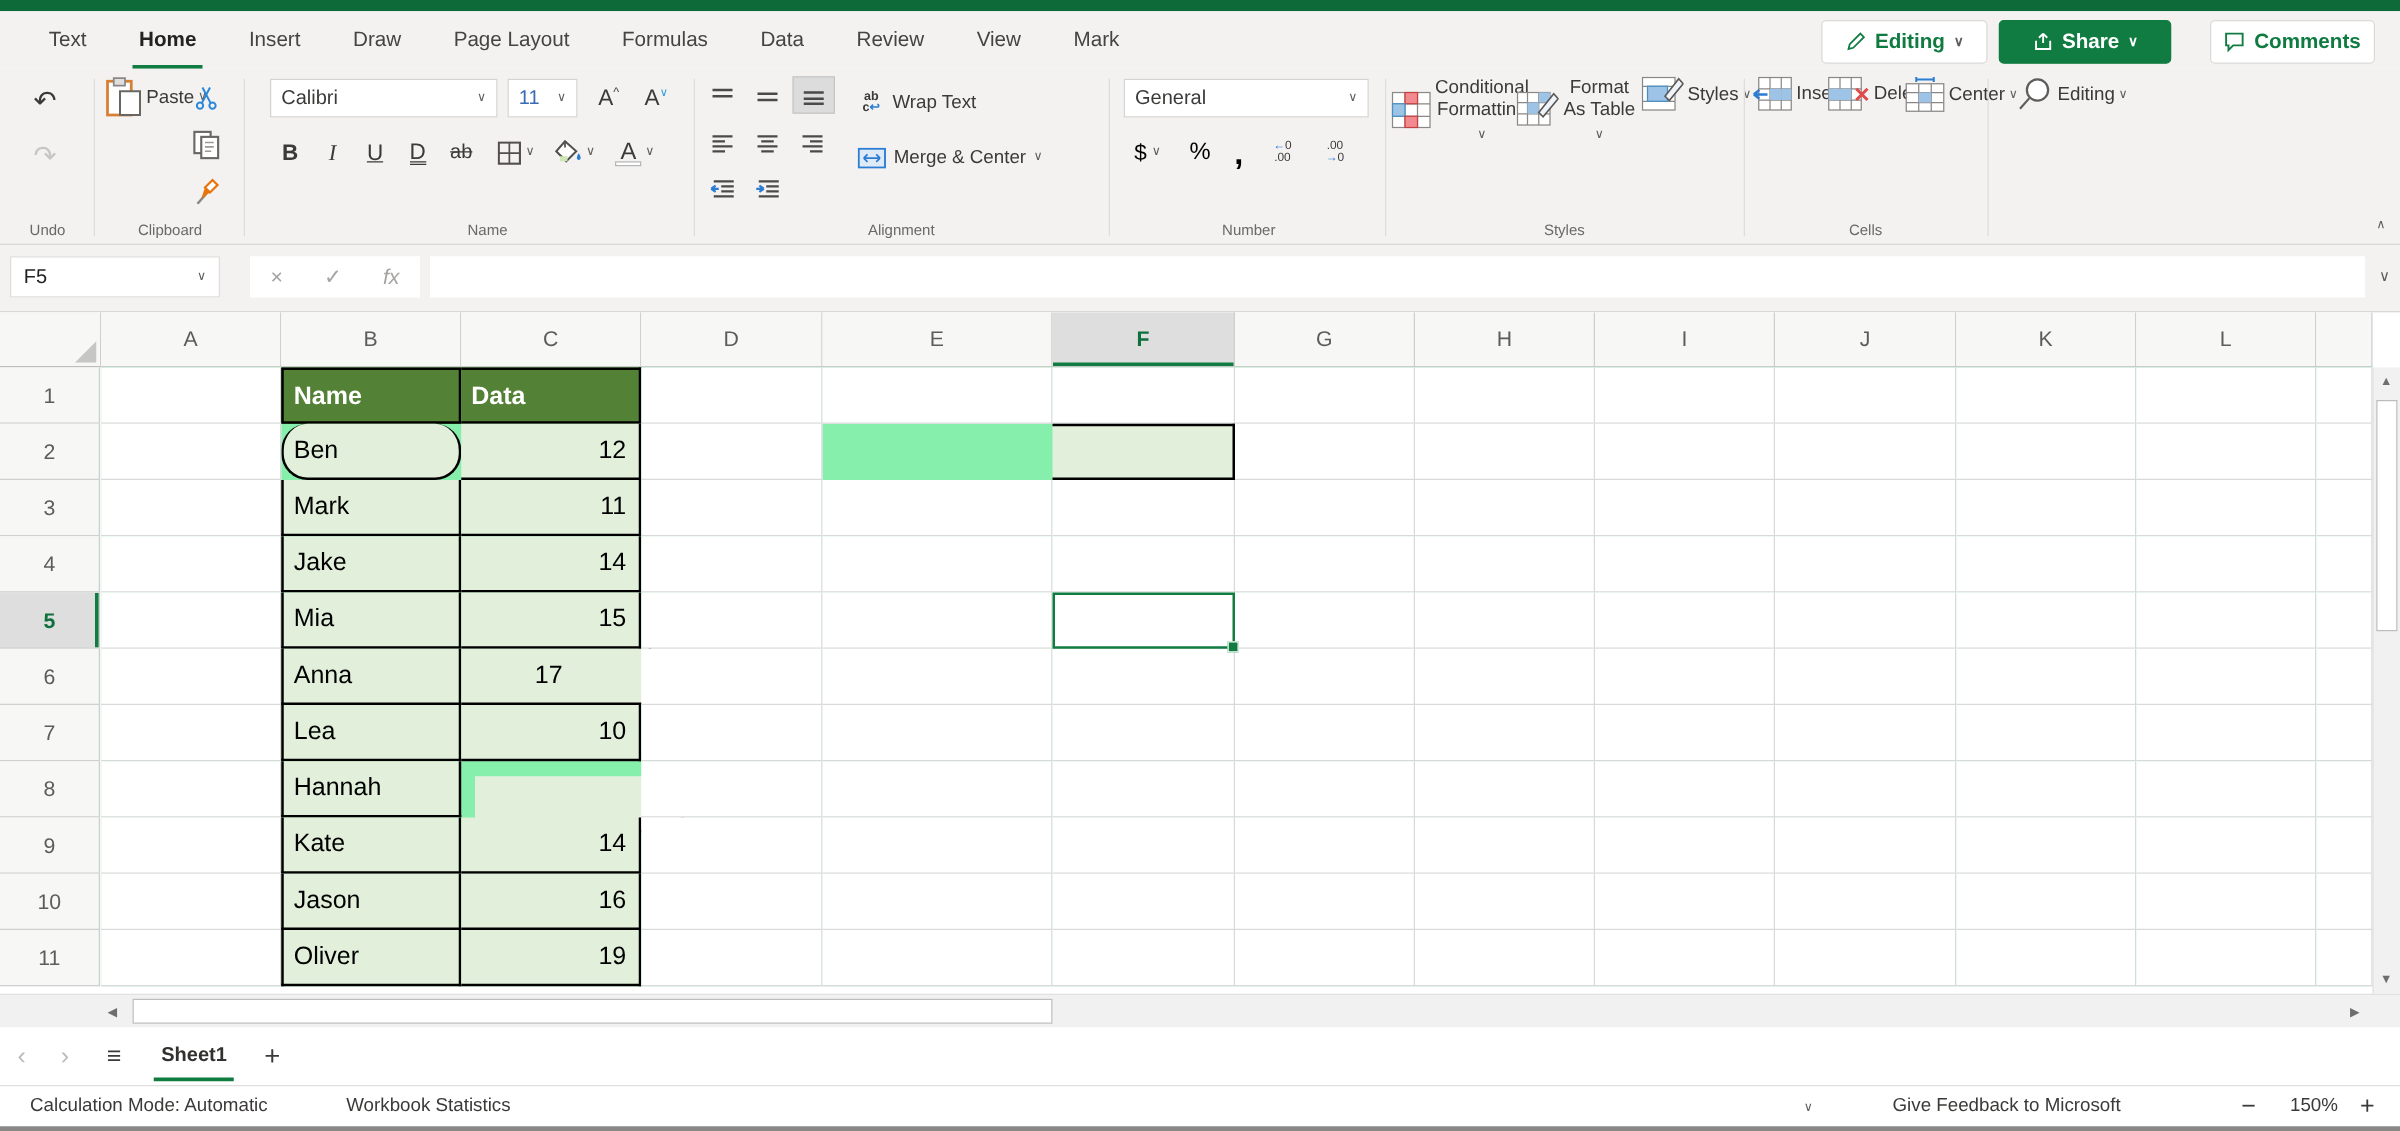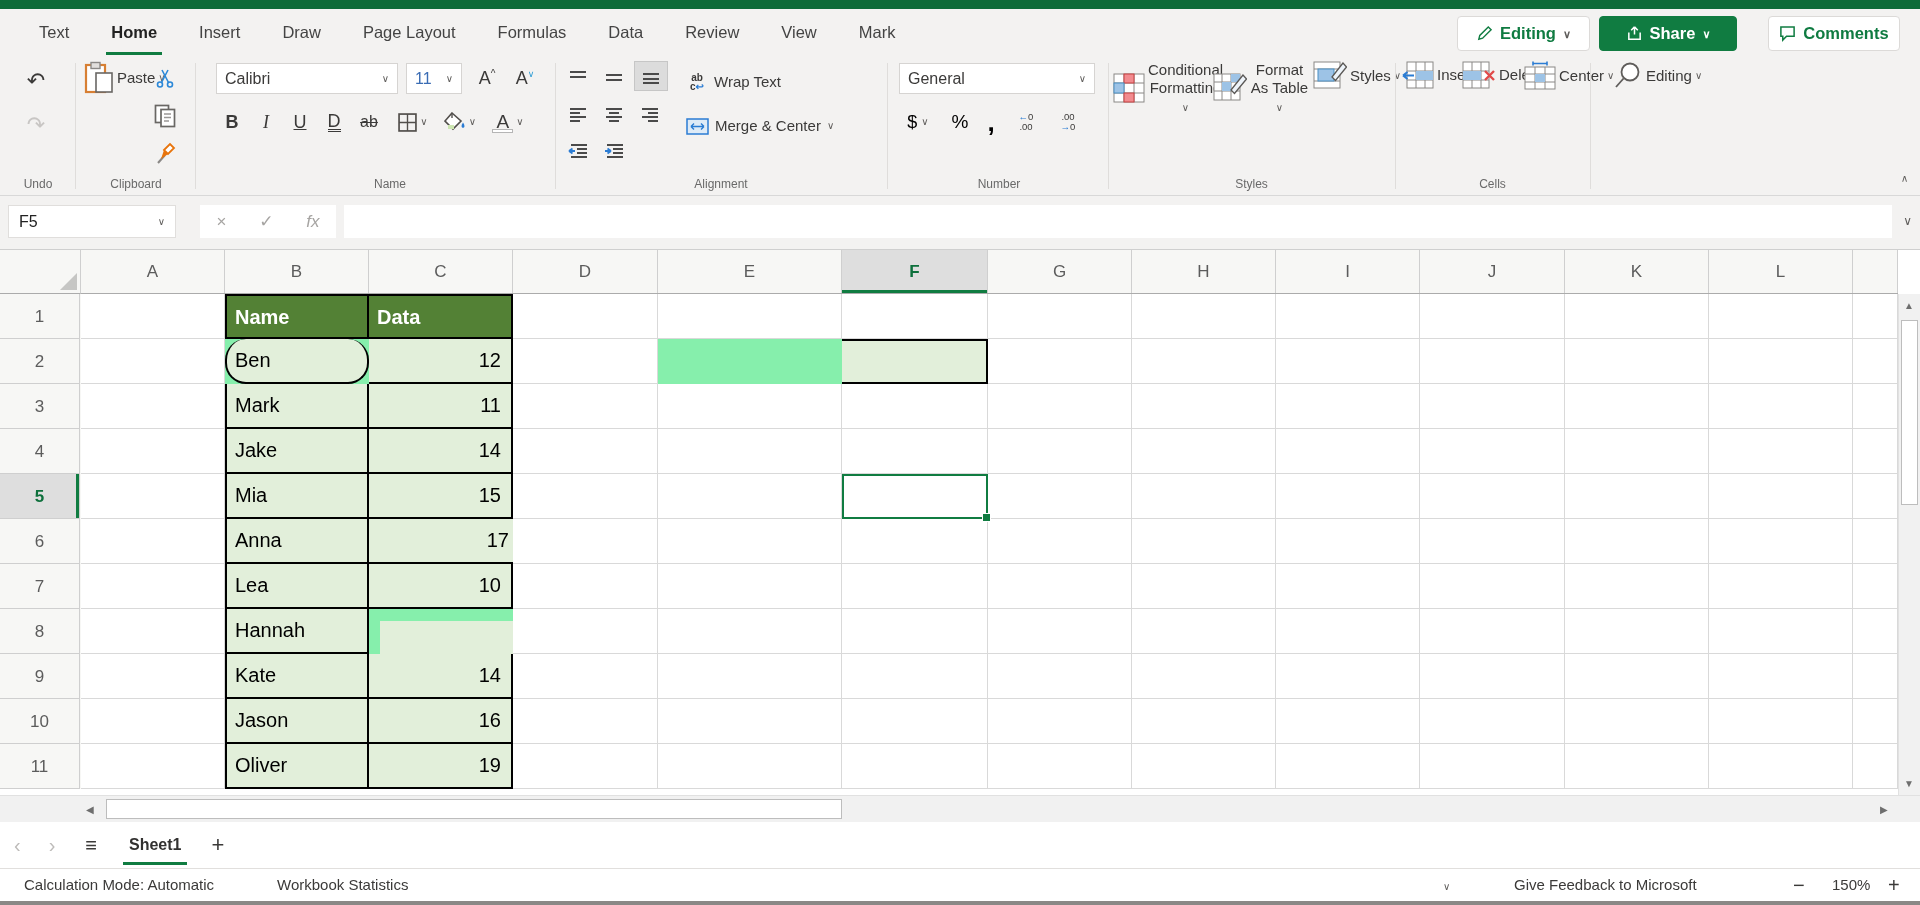--- a/index.html
+++ b/index.html
@@ -563,21 +563,21 @@
         <div class="cell" style="left: 761px; top: 180px; width: 146px;"></div>
         <div class="cell" style="left: 907px; top: 180px; width: 144px;"></div>
         <div class="cell" style="left: 1051px; top: 180px; width: 144px;"></div>
         <div class="cell" style="left: 1195px; top: 180px; width: 144px;"></div>
         <div class="cell" style="left: 1339px; top: 180px; width: 145px;"></div>
         <div class="cell" style="left: 1484px; top: 180px; width: 144px;"></div>
         <div class="cell" style="left: 1628px; top: 180px; width: 144px;"></div>
         <div class="cell" style="left: 1772px; top: 180px; width: 45px;"></div>
         <div class="cell" style="left: 0px; top: 225px; width: 144px;"></div>
         <div class="cell td name lb" style="left: 144px; top: 225px; width: 144px;">Anna</div>
-        <div class="cell td num" style="left: 288px; top: 225px; width: 152px;">17</div>
+        <div class="cell td num" style="left: 288px; top: 225px; width: 152px; text-align: center;">17</div>
         <div class="cell" style="left: 432px; top: 225px; width: 145px;"></div>
         <div class="cell" style="left: 577px; top: 225px; width: 184px;"></div>
         <div class="cell" style="left: 761px; top: 225px; width: 146px;"></div>
         <div class="cell" style="left: 907px; top: 225px; width: 144px;"></div>
         <div class="cell" style="left: 1051px; top: 225px; width: 144px;"></div>
         <div class="cell" style="left: 1195px; top: 225px; width: 144px;"></div>
         <div class="cell" style="left: 1339px; top: 225px; width: 145px;"></div>
         <div class="cell" style="left: 1484px; top: 225px; width: 144px;"></div>
         <div class="cell" style="left: 1628px; top: 225px; width: 144px;"></div>
         <div class="cell" style="left: 1772px; top: 225px; width: 45px;"></div>

